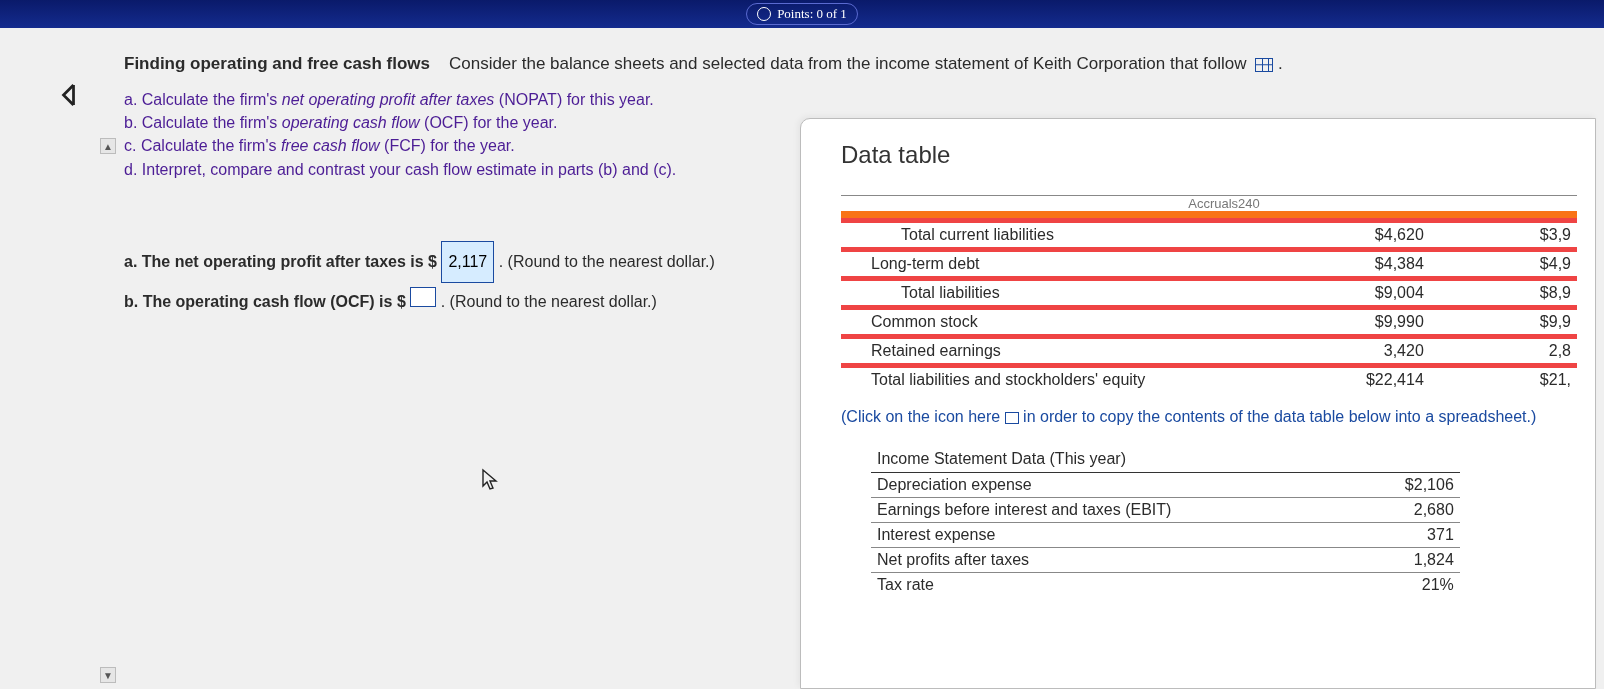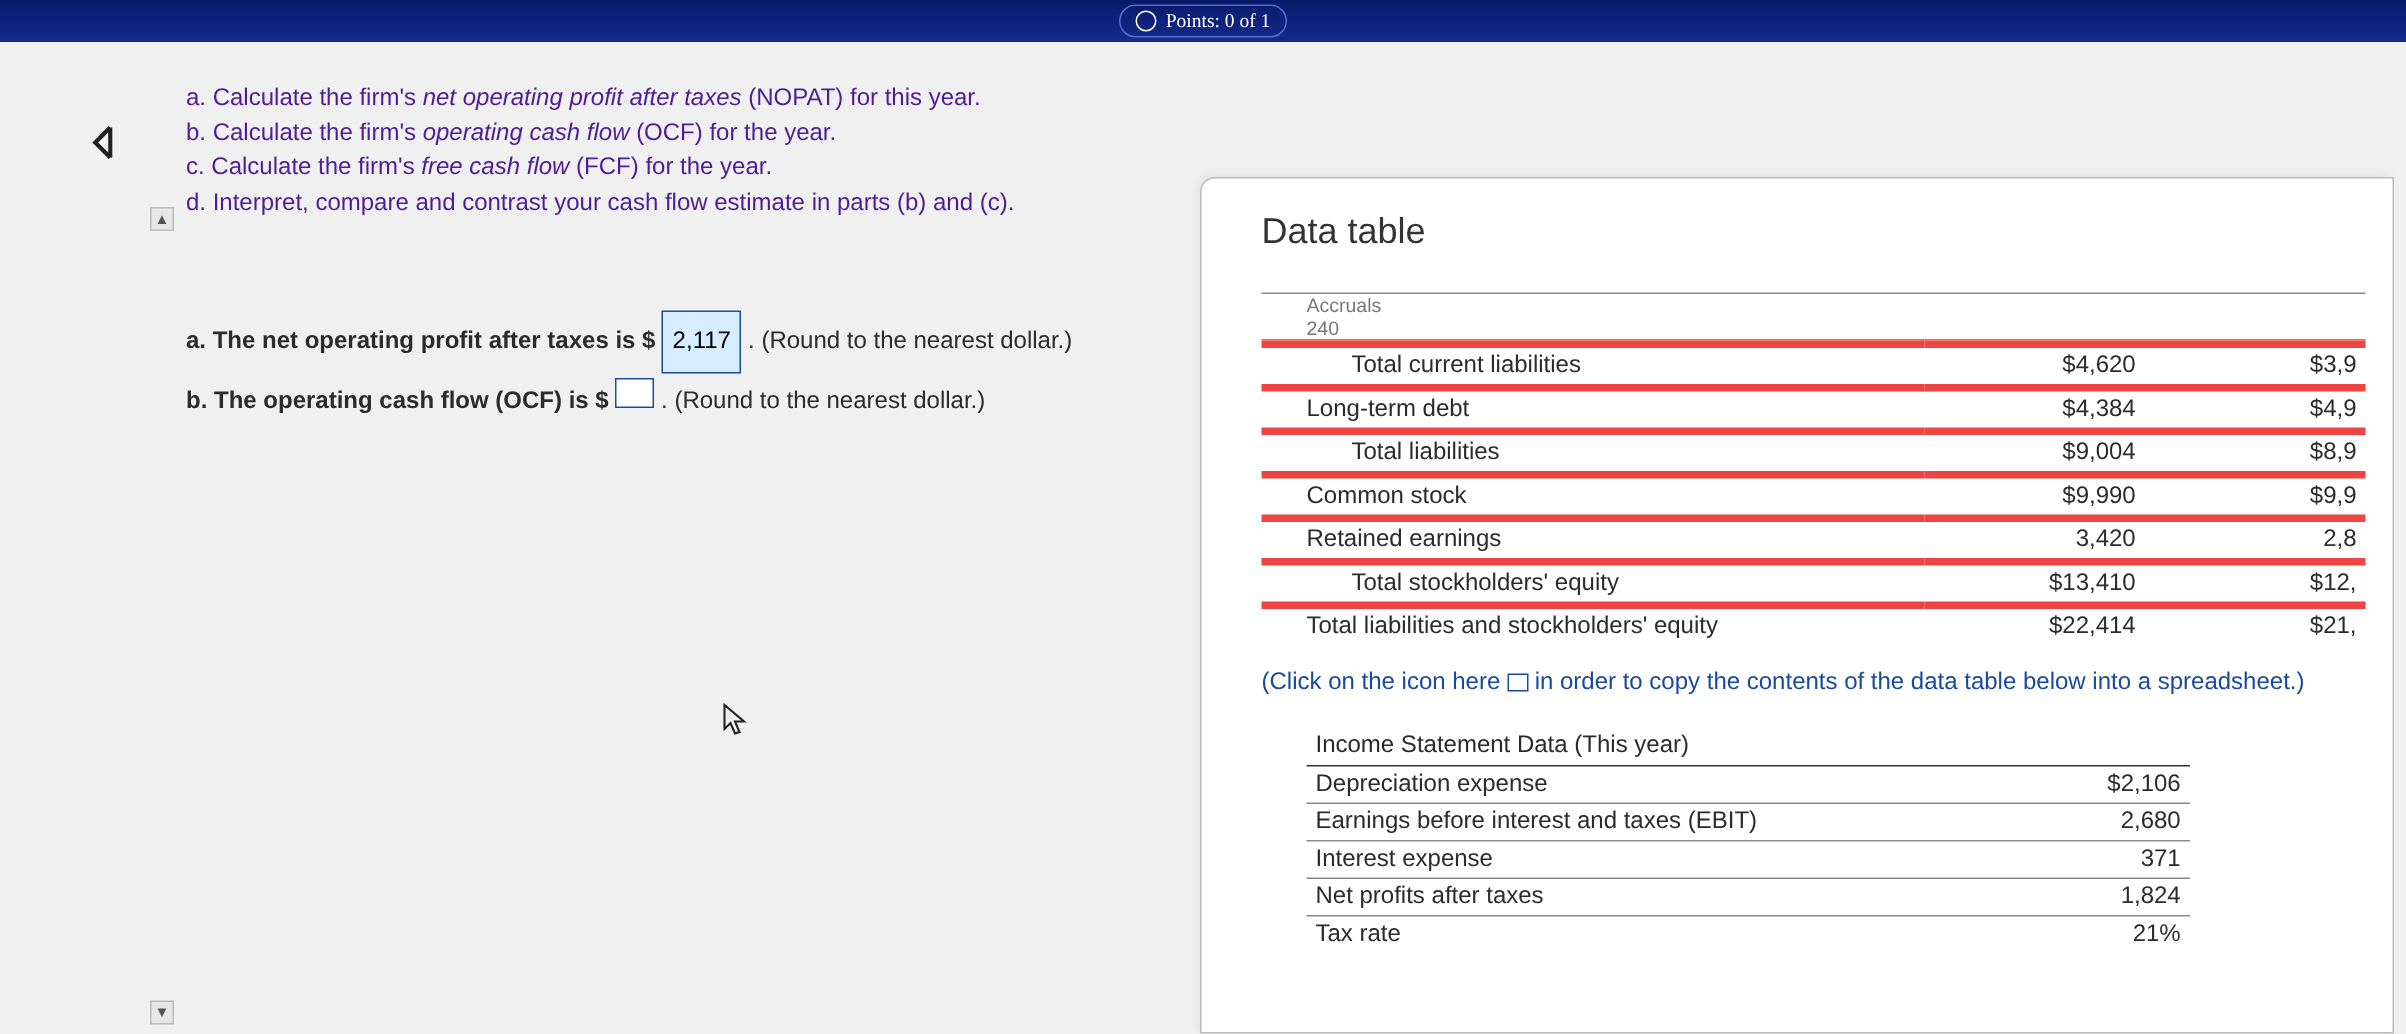--- a/index.html
+++ b/index.html
@@ -141,22 +141,22 @@
     font-size: 16px;
     color: #2b2b2b;
   }
   .bs-table td { padding: 3px 6px; border-top:5px solid #ef4444;}
   .bs-table td.label { width: 60%; }
   .bs-table td.v1 { text-align:right; width:20%; }
   .bs-table td.v2 { text-align:right; width:20%; }
   .bs-table td.indent1 { padding-left: 30px; }
   .bs-table td.indent2 { padding-left: 60px; }
   .bs-scroll-head{
-    font-size:13px; color:#777; padding-left:30px; border-top:1px solid #888; border-bottom:1px solid #f97316;
-    display:flex; justify-content:center;flex-direction:column;
+    font-size:13px; color:#777; padding-left:30px; border-top:1px solid #888; border-bottom:7px solid #f97316;
+    display:flex; justify-content:center;
   }
   .hint {
     margin-top: 14px;
     color: #1a4aa0;
     font-size: 16px;
     line-height: 1.4;
   }
   .hint .copy-icon{
     display:inline-block; width:14px; height:12px; border:1.5px solid #1a4aa0; position:relative; vertical-align:middle;
     cursor:pointer;
@@ -189,20 +189,27 @@
   <div class="back-icon">
     <svg viewBox="0 0 24 24" width="30" height="30" fill="none" stroke="#222" stroke-width="2.2">
       <polyline points="14,4 6,12 14,20"></polyline>
       <line x1="14" y1="4" x2="14" y2="20"></line>
     </svg>
   </div>
 
   <div class="scroll-btn">▲</div>
   <div class="scroll-btn bottom">▼</div>
 
+  <div class="question-header">
+    <b>Finding operating and free cash flows</b>
+    &nbsp;&nbsp;
+    <span>Consider the balance sheets and selected data from the income statement of Keith Corporation that follow</span>
+    <span class="table-icon"></span>
+    <span>.</span>
+  </div>
 
   <div class="subparts">
     <div>
       <span>a. Calculate the firm's </span><span class="it">net operating profit after taxes</span><span> (NOPAT) for this year.</span>
     </div>
     <div>
       <span>b. Calculate the firm's </span><span class="it">operating cash flow</span><span> (OCF) for the year.</span>
     </div>
     <div>
       <span>c. Calculate the firm's </span><span class="it">free cash flow</span><span> (FCF) for the year.</span>
@@ -258,25 +265,20 @@
             <td class="label indent1">Common stock</td>
             <td class="v1">$9,990</td>
             <td class="v2">$9,9</td>
           </tr>
           <tr>
             <td class="label indent1">Retained earnings</td>
             <td class="v1">3,420</td>
             <td class="v2">2,8</td>
           </tr>
           <tr>
-            <td class="label indent2">Total stockholders' equity</td>
-            <td class="v1">$13,410</td>
-            <td class="v2">$12,</td>
-          </tr>
-          <tr>
             <td class="label indent1">Total liabilities and stockholders' equity</td>
             <td class="v1">$22,414</td>
             <td class="v2">$21,</td>
           </tr>
         </tbody>
     </table>
 
     <div class="hint">
       <span>(Click on the icon here </span>
       <span class="copy-icon"></span>

